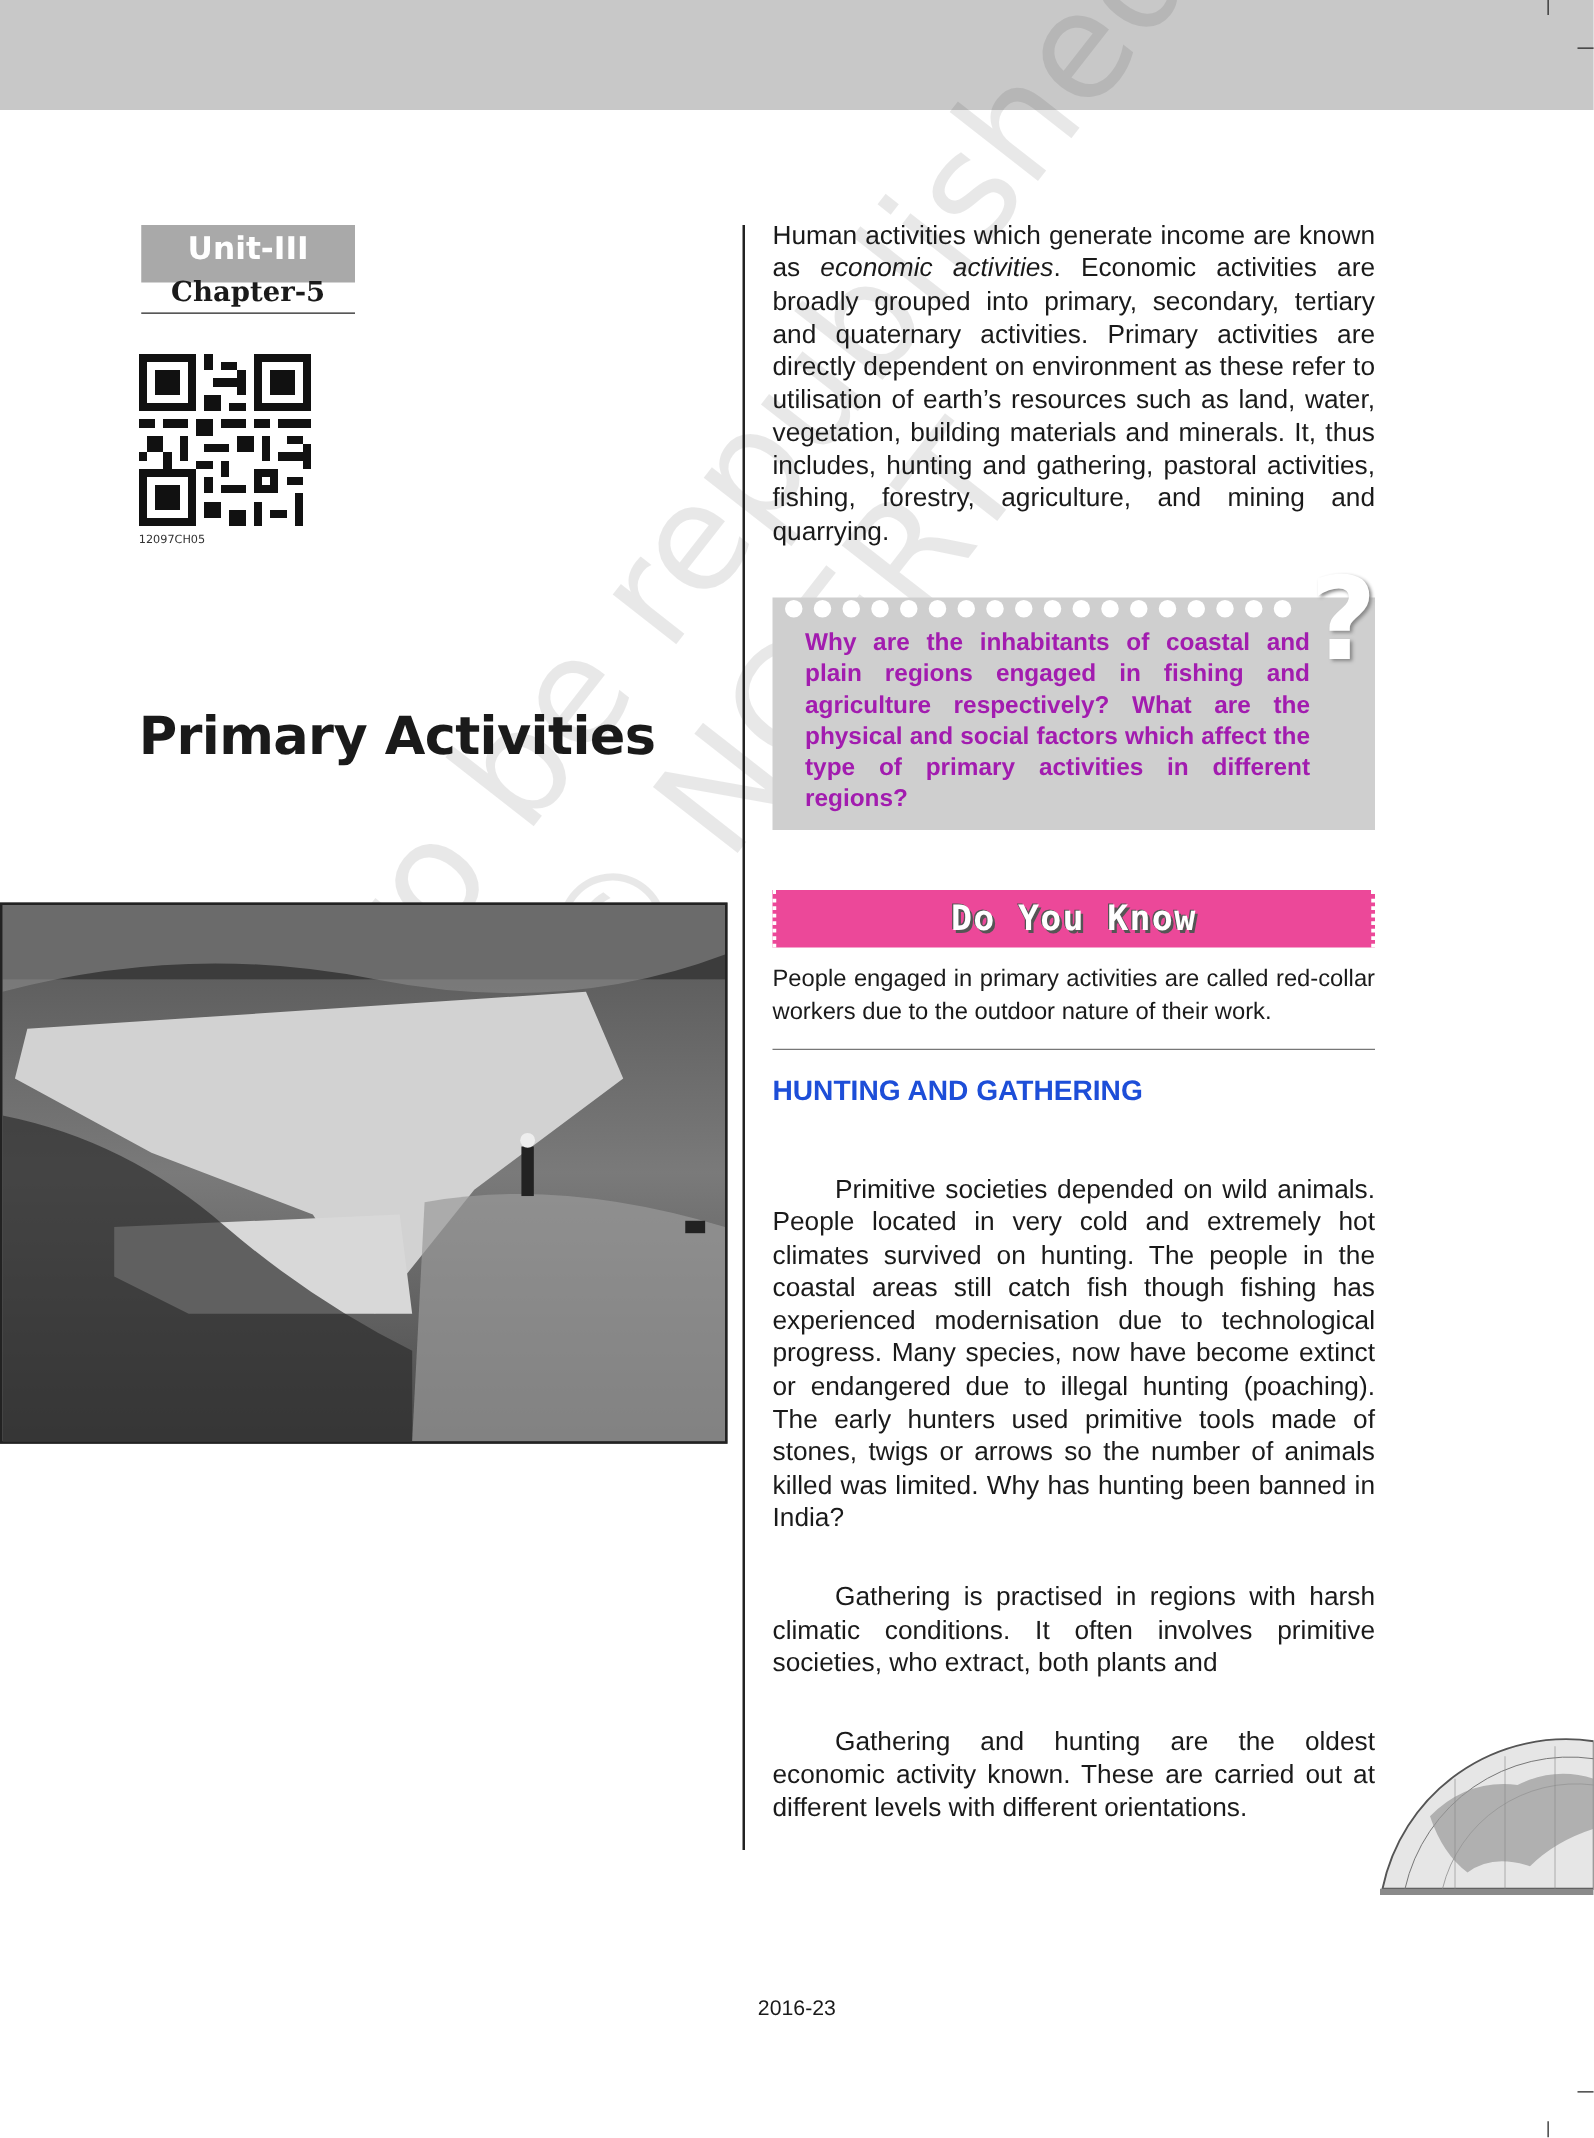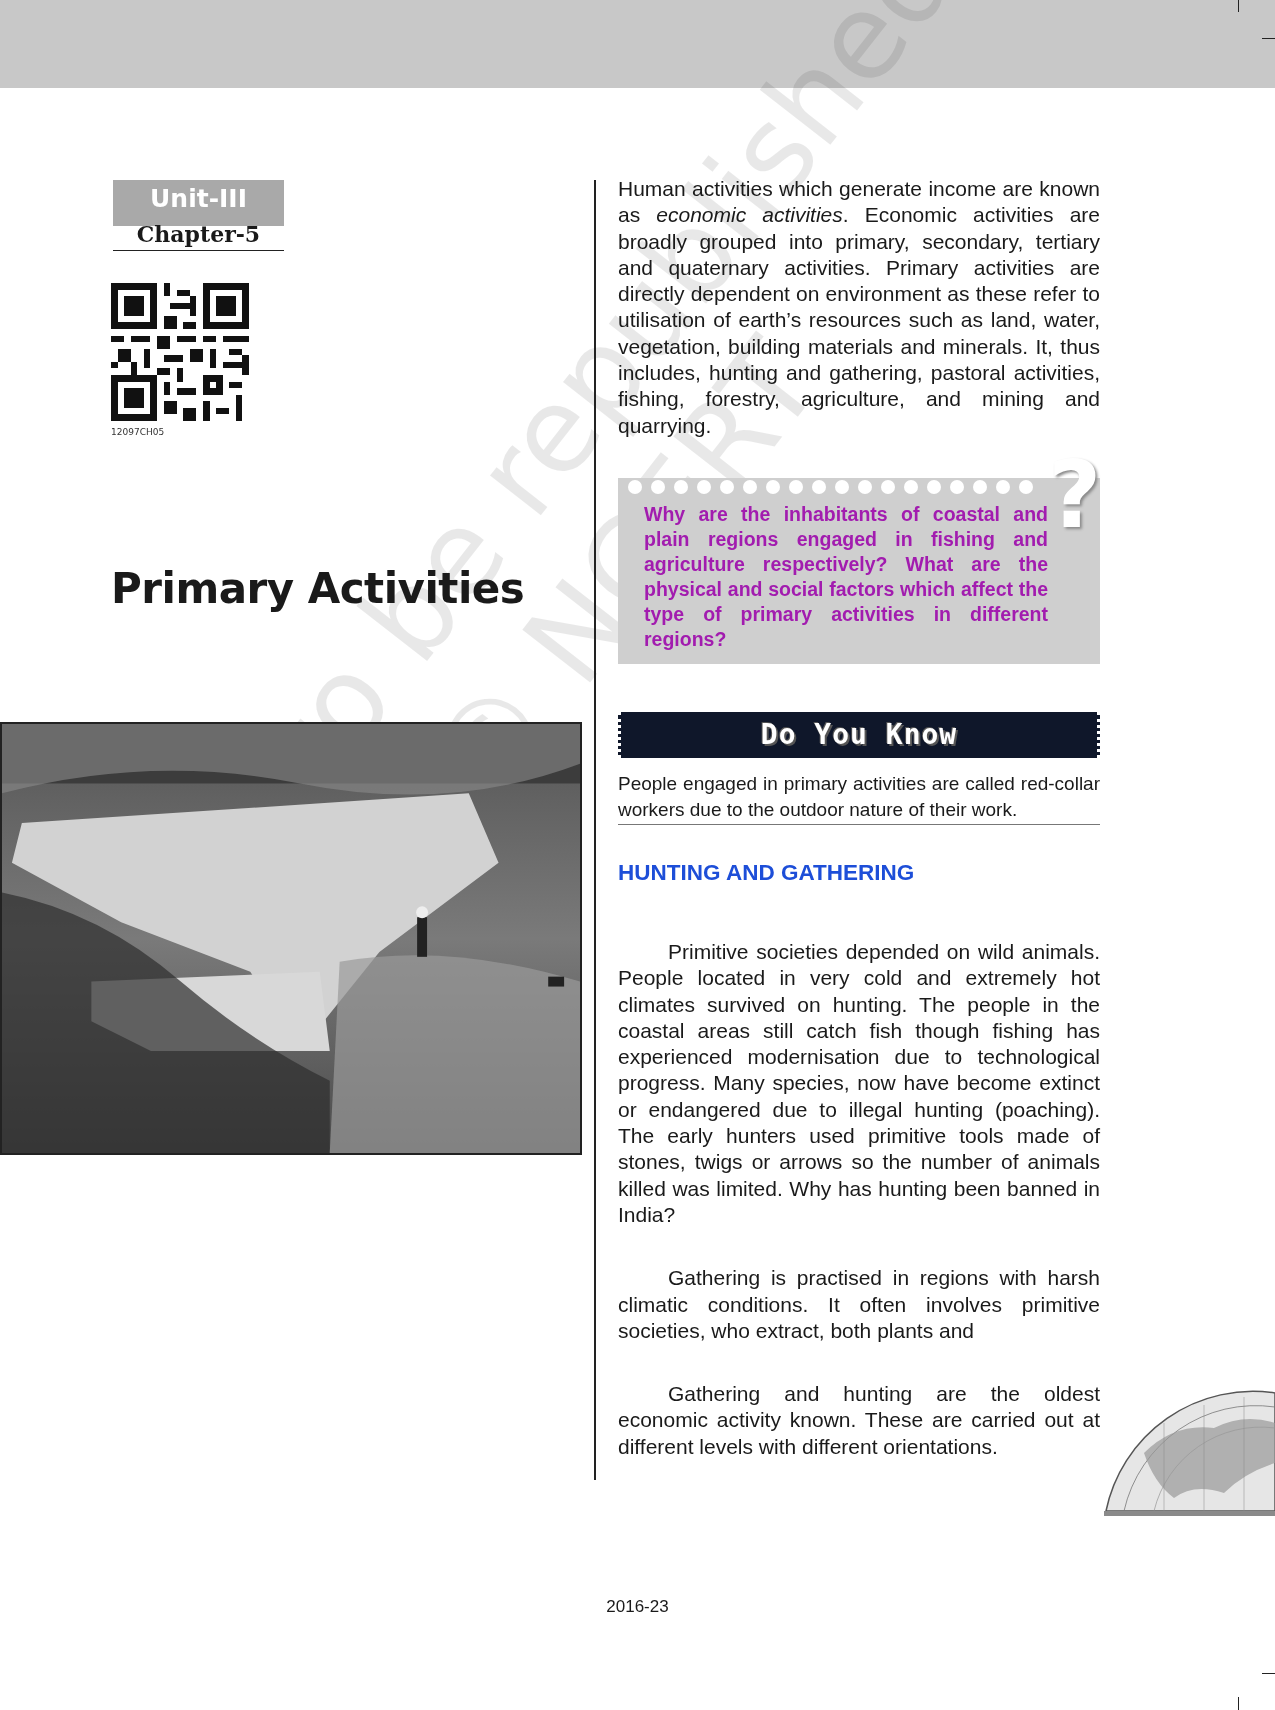--- a/index.html
+++ b/index.html
@@ -54,32 +54,32 @@
     font-family: "DejaVu Sans", sans-serif; font-weight: bold; font-size: 92px; color: #ffffff;
     text-shadow: 2px 2px 3px #888;
   }
   .q-text {
     position: absolute; left: 26px; top: 24px; width: 404px;
     font-family: "Liberation Sans", sans-serif; font-weight: bold; font-size: 19.5px; line-height: 25px;
     text-align: justify; color: #a21caf;
   }
   .dyk-banner {
     position: absolute; left: 618px; top: 712px; width: 482px; height: 46px;
-    background: #0f172a;
+    background: #ec4899;
     border-left: 3px dotted #ffffff; border-right: 3px dotted #ffffff; box-sizing: border-box;
     text-align: center;
   }
   .dyk-banner span {
     font-family: "DejaVu Sans Mono", monospace; font-weight: bold; font-size: 28px; line-height: 46px;
     color: #ffffff; letter-spacing: 1px; text-shadow: 2px 2px 0 #555, -1px -1px 0 #555;
   }
   .dyk-text {
     position: absolute; left: 618px; top: 771px; width: 482px;
     font-family: "Liberation Sans", sans-serif; font-size: 19px; line-height: 26px; text-align: justify;
-    padding-bottom: 1px; border-bottom: 1.5px solid #777;
+    padding-bottom: 16px; border-bottom: 1.5px solid #777;
   }
   .section-heading {
     position: absolute; left: 618px; top: 860px;
     font-family: "Liberation Sans", sans-serif; font-weight: bold; font-size: 22.5px; color: #1d4ed8;
   }
   .hunting { top: 902px; }
   .globe { position: absolute; left: 1104px; top: 1383px; width: 171px; height: 133px; }
   .page-year {
     position: absolute; left: 0; width: 1275px; top: 1597px; text-align: center;
     font-family: "Liberation Sans", sans-serif; font-size: 17px; color: #1a1a1a;

